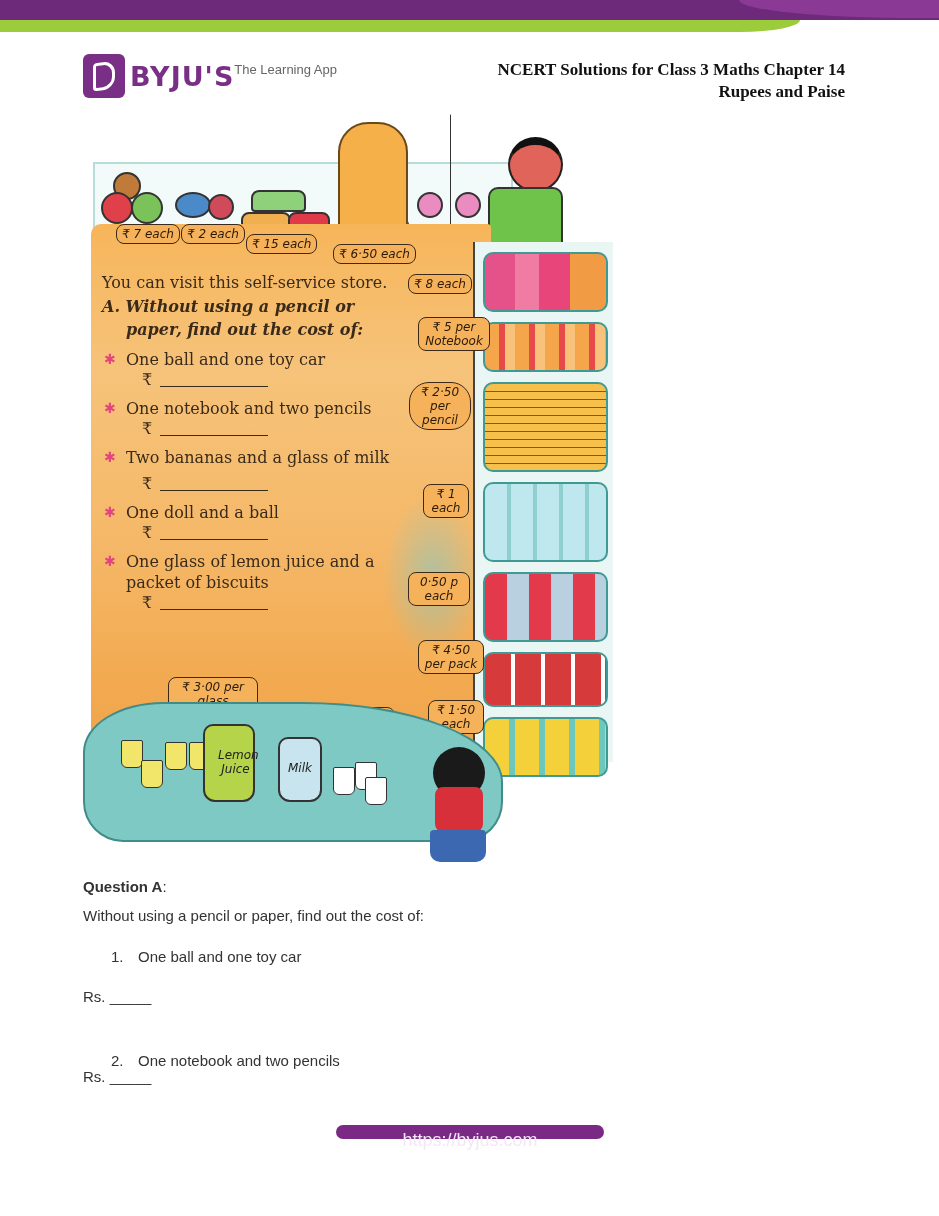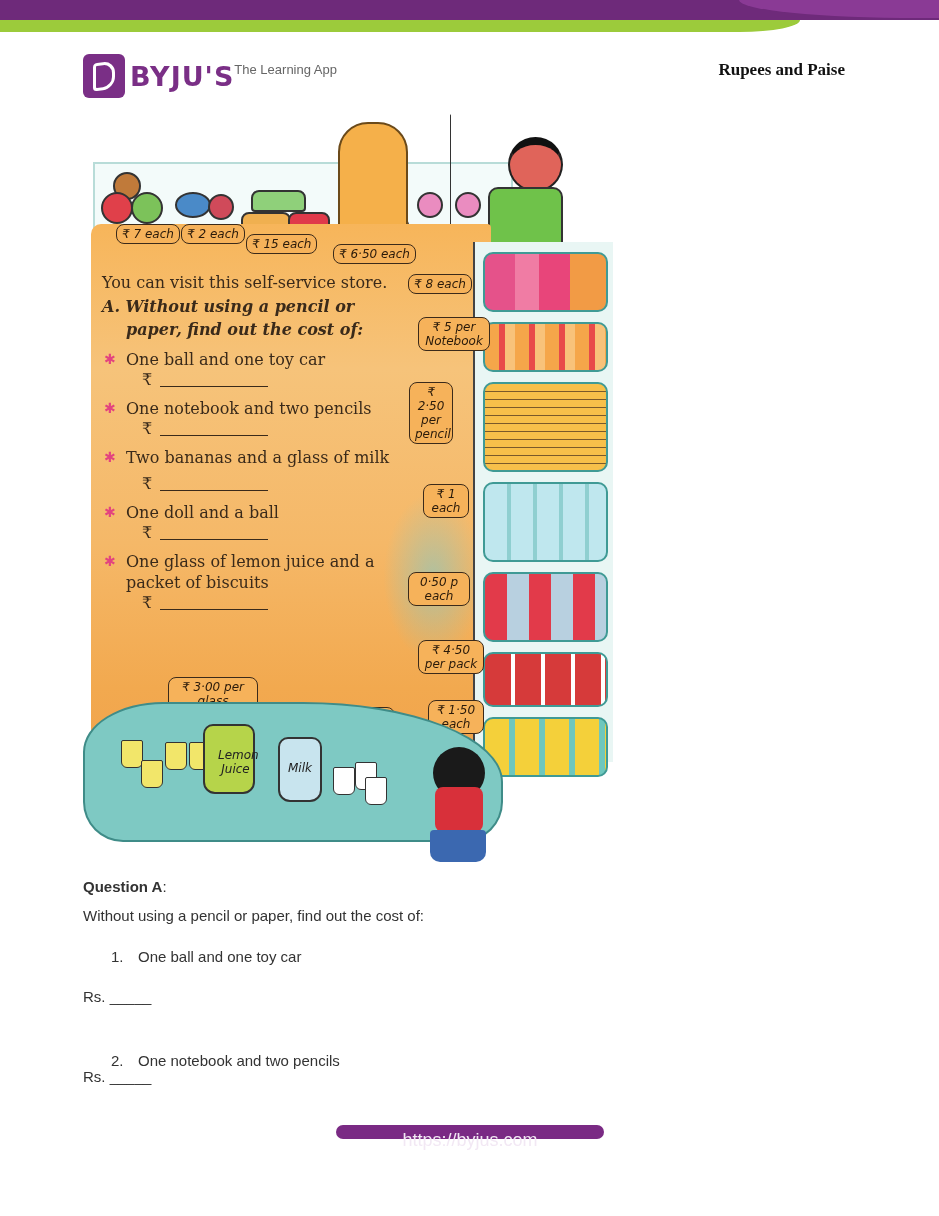--- a/index.html
+++ b/index.html
@@ -87,20 +87,21 @@
   <div class="logo-mark">
       <div class="b-shape"></div>
     </div>
   <div class="logo-text">
     <span class="logo-word">BYJU'S</span>
     <span class="logo-tag">The Learning App</span>
   </div>
 </div>
 
 <div class="doc-title">
+  <div>NCERT Solutions for Class 3 Maths Chapter 14</div>
   <div>Rupees and Paise</div>
 </div>
 
 <div class="illus">
   <div class="shelf-top"></div>
 
   <div class="toy-ball" style="left:30px;top:60px;width:28px;height:28px;background:#c07a3a;"></div>
   <div class="toy-ball" style="left:18px;top:80px;width:32px;height:32px;background:#e0404a;"></div>
   <div class="toy-ball" style="left:48px;top:80px;width:32px;height:32px;background:#7cc25a;"></div>
 
@@ -139,21 +140,21 @@
     <div class="bin bin-bananas"></div>
   </div>
 
   <div class="tag" style="left:33px;top:112px;">₹ 7 each</div>
   <div class="tag" style="left:98px;top:112px;">₹ 2 each</div>
   <div class="tag" style="left:163px;top:122px;">₹ 15 each</div>
   <div class="tag" style="left:250px;top:132px;">₹ 6·50 each</div>
 
   <div class="tag" style="left:325px;top:162px;">₹ 8 each</div>
   <div class="tag two-line" style="left:335px;top:205px;width:72px;">₹ 5 per Notebook</div>
-  <div class="tag two-line" style="left:326px;top:270px;width:44px;">₹ 2·50 per pencil</div>
+  <div class="tag two-line" style="left:326px;top:270px;width:62px;border-radius:20px;">₹ 2·50 per pencil</div>
   <div class="tag two-line" style="left:340px;top:372px;width:46px;">₹ 1 each</div>
   <div class="tag two-line" style="left:325px;top:460px;width:62px;">0·50 p each</div>
   <div class="tag two-line" style="left:335px;top:528px;width:66px;">₹ 4·50 per pack</div>
   <div class="tag two-line" style="left:345px;top:588px;width:56px;">₹ 1·50 each</div>
   <div class="tag two-line" style="left:85px;top:565px;width:90px;">₹ 3·00 per glass</div>
   <div class="tag two-line" style="left:232px;top:595px;width:80px;">₹ 3·50 per glass</div>
 
   <div class="board-text">
     <div class="board-intro">You can visit this self-service store.</div>
     <div class="board-heading">A. Without using a pencil or paper, find out the cost of:</div>
@@ -187,21 +188,21 @@
       <span>One glass of lemon juice and a packet of biscuits</span>
     </div>
     <div class="board-blank"><span>₹</span><span class="line"></span></div>
   </div>
 
   <div class="table-teal"></div>
   <div class="glass" style="left:38px;top:628px;background:#f2e66a;"></div>
   <div class="glass" style="left:58px;top:648px;background:#f2e66a;"></div>
   <div class="glass" style="left:82px;top:630px;background:#f2e66a;"></div>
   <div class="glass" style="left:106px;top:630px;background:#f2e66a;"></div>
-  <div class="jug" style="left:120px;top:612px;width:52px;height:70px;background:#b6d44a;padding-left:13px;">Lemon Juice</div>
+  <div class="jug" style="left:120px;top:612px;width:52px;height:78px;background:#b6d44a;padding-left:13px;">Lemon Juice</div>
   <div class="jug" style="left:195px;top:625px;width:44px;height:65px;background:#c8e4ee;">Milk</div>
   <div class="glass" style="left:250px;top:655px;background:#ffffff;"></div>
   <div class="glass" style="left:272px;top:650px;background:#ffffff;"></div>
   <div class="glass" style="left:282px;top:665px;background:#ffffff;"></div>
 
   <div class="girl-head"></div>
   <div class="girl-body"></div>
   <div class="girl-legs"></div>
 </div>
 

